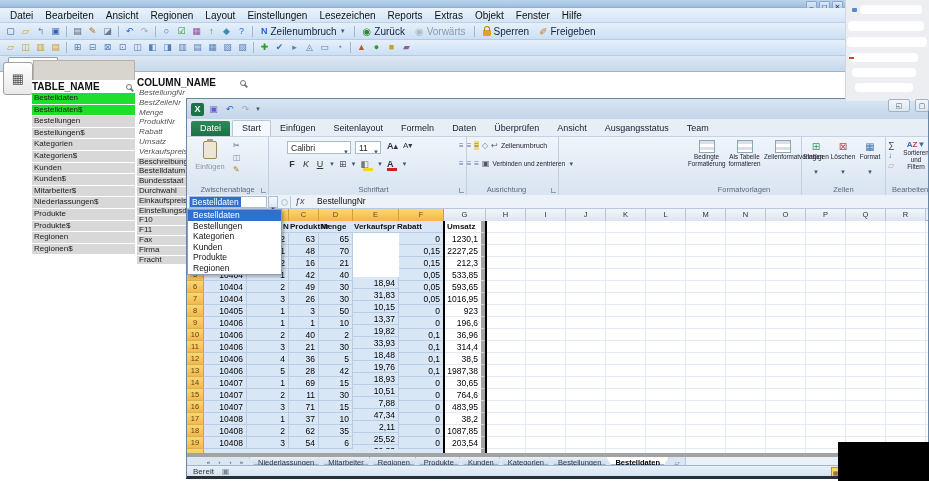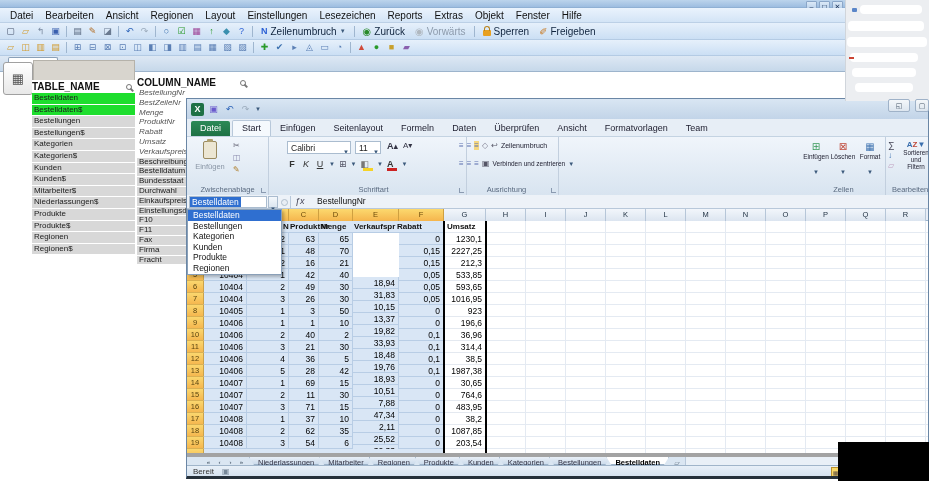--- a/index.html
+++ b/index.html
@@ -100,21 +100,21 @@
   .xl-sheet{left:0;top:122px;width:743px;height:232px;background:#fff;overflow:hidden;}
   .emptygrid{position:absolute;left:299px;top:0;width:444px;height:232px;
     background-image:repeating-linear-gradient(to right,transparent 0 39px,#e4eaf2 39px 40px),repeating-linear-gradient(to bottom,transparent 0 11px,#e4eaf2 11px 12px);}
   .r1{position:absolute;left:0;top:0;height:12px;display:flex;}
   .hdrlab{position:absolute;top:0;height:12px;font-size:8px;font-weight:bold;color:#111;line-height:12px;white-space:nowrap;}
   .rows{position:absolute;left:0;top:12px;width:743px;}
   .xrow{display:flex;height:12px;}
   .rh{width:17px;height:12px;background:linear-gradient(#fbd76e,#f5b74f);border-right:1px solid #caa24a;border-bottom:1px solid rgba(190,145,60,.55);font-size:7.5px;color:#5a4510;text-align:center;line-height:12px;flex:0 0 auto;}
   .cell{height:12px;font-size:8.5px;line-height:12px;color:#000;text-align:right;padding-right:3px;border-right:1px solid rgba(122,157,200,.35);border-bottom:1px solid rgba(122,157,200,.35);background:#d9e6f5;flex:0 0 auto;white-space:nowrap;overflow:hidden;}
   .ca{width:43px;}.cb{width:42px;}.cc{width:30px;}.cd{width:34px;text-align:right;}.ce{width:46px;margin-top:44px;}.cf{width:45px;}
-  .cg{width:42px;background:#fff;border-right:1px solid #a3a3a3;border-bottom:1px solid #e4e9f0;}
+  .cg{width:42px;background:#fff;border-right:5px solid #a3a3a3;border-bottom:1px solid #e4e9f0;}
   .blkline{position:absolute;top:0;width:2px;height:232px;background:#000;}
   .partialrow{position:absolute;left:0;top:228px;height:4px;overflow:hidden;}
   .xl-dropdown{left:0;top:110px;width:95px;background:#fff;border:1px solid #8aa0b8;box-shadow:2px 2px 3px rgba(0,0,0,.25);z-index:30;}
   .dd-item{height:10.6px;line-height:10.6px;font-size:8.5px;color:#111;padding-left:5px;white-space:nowrap;}
   .dd-item.active{background:#2f6fd0;color:#fff;}
 
   .xl-tabstrip{left:0;top:354px;width:743px;height:12px;background:#dae6f2;border-top:4px solid #a3a3a3;display:flex;align-items:stretch;padding-left:16px;}
   .nav{width:11px;font-size:6px;line-height:11px;text-align:center;color:#345;flex:0 0 auto;}
   .sheet-tab{flex:0 0 auto;font-size:7.5px;line-height:11px;color:#334;background:linear-gradient(#e8eff7,#cddcec);border:1px solid #9cb2c8;border-top:none;padding:0 8px;clip-path:polygon(0 0,100% 0,calc(100% - 5px) 100%,5px 100%);margin-left:-4px;}
   .sheet-tab.active{background:#fff;font-weight:bold;color:#000;z-index:2;}
@@ -308,21 +308,21 @@
     <div class="abs xl-tabs">
 
     <span class="rtab file">Datei</span>
         <span class="rtab active">Start</span>
         <span class="rtab">Einfügen</span>
         <span class="rtab">Seitenlayout</span>
         <span class="rtab">Formeln</span>
         <span class="rtab">Daten</span>
         <span class="rtab">Überprüfen</span>
         <span class="rtab">Ansicht</span>
-        <span class="rtab">Formatvorlagen</span>
+        <span class="rtab">Ausgangsstatus</span>
         <span class="rtab">Team</span>
       </div>
 
     <div class="abs xl-ribbon">
       <div class="g" style="left:0;width:82px;">
         <div class="bigclip">
           <div class="clip-ic"></div>
           <div class="blab">Einfügen</div>
         </div>
         <div class="mini-col">
@@ -376,20 +376,37 @@
           <span class="al">≡</span>
           <span style="font-size:8px;color:#556;">▣</span>
           <span class="xsmall-lab">Verbinden und zentrieren</span>
           <span class="caret">▼</span>
         </div>
         <div class="glabel">Ausrichtung</div>
           <div class="lnch"></div>
       </div>
 
 
+      <div class="g" style="left:500px;width:115px;">
+        <div class="stylebtn" style="left:1px;">
+          <div class="ic"></div>
+          <div class="t">Bedingte</div>
+            <div class="t">Formatierung</div>
+        </div>
+        <div class="stylebtn" style="left:39px;">
+          <div class="ic"></div>
+          <div class="t">Als Tabelle</div>
+            <div class="t">formatieren</div>
+        </div>
+        <div class="stylebtn" style="left:77px;">
+          <div class="ic"></div>
+          <div class="t" style="line-height:7px;">Zellenformatvorlagen</div>
+        </div>
+        <div class="glabel">Formatvorlagen</div>
+      </div>
 
       <div class="g" style="left:615px;width:84px;">
         <div class="cellbtn" style="left:1px;">
           <div class="ic" style="color:#3a9a5a;">⊞</div>
           <div class="t">Einfügen</div><span class="caret">▼</span>
         </div>
         <div class="cellbtn" style="left:28px;">
           <div class="ic" style="color:#c04a3a;">⊠</div>
           <div class="t">Löschen</div><span class="caret">▼</span>
         </div>

